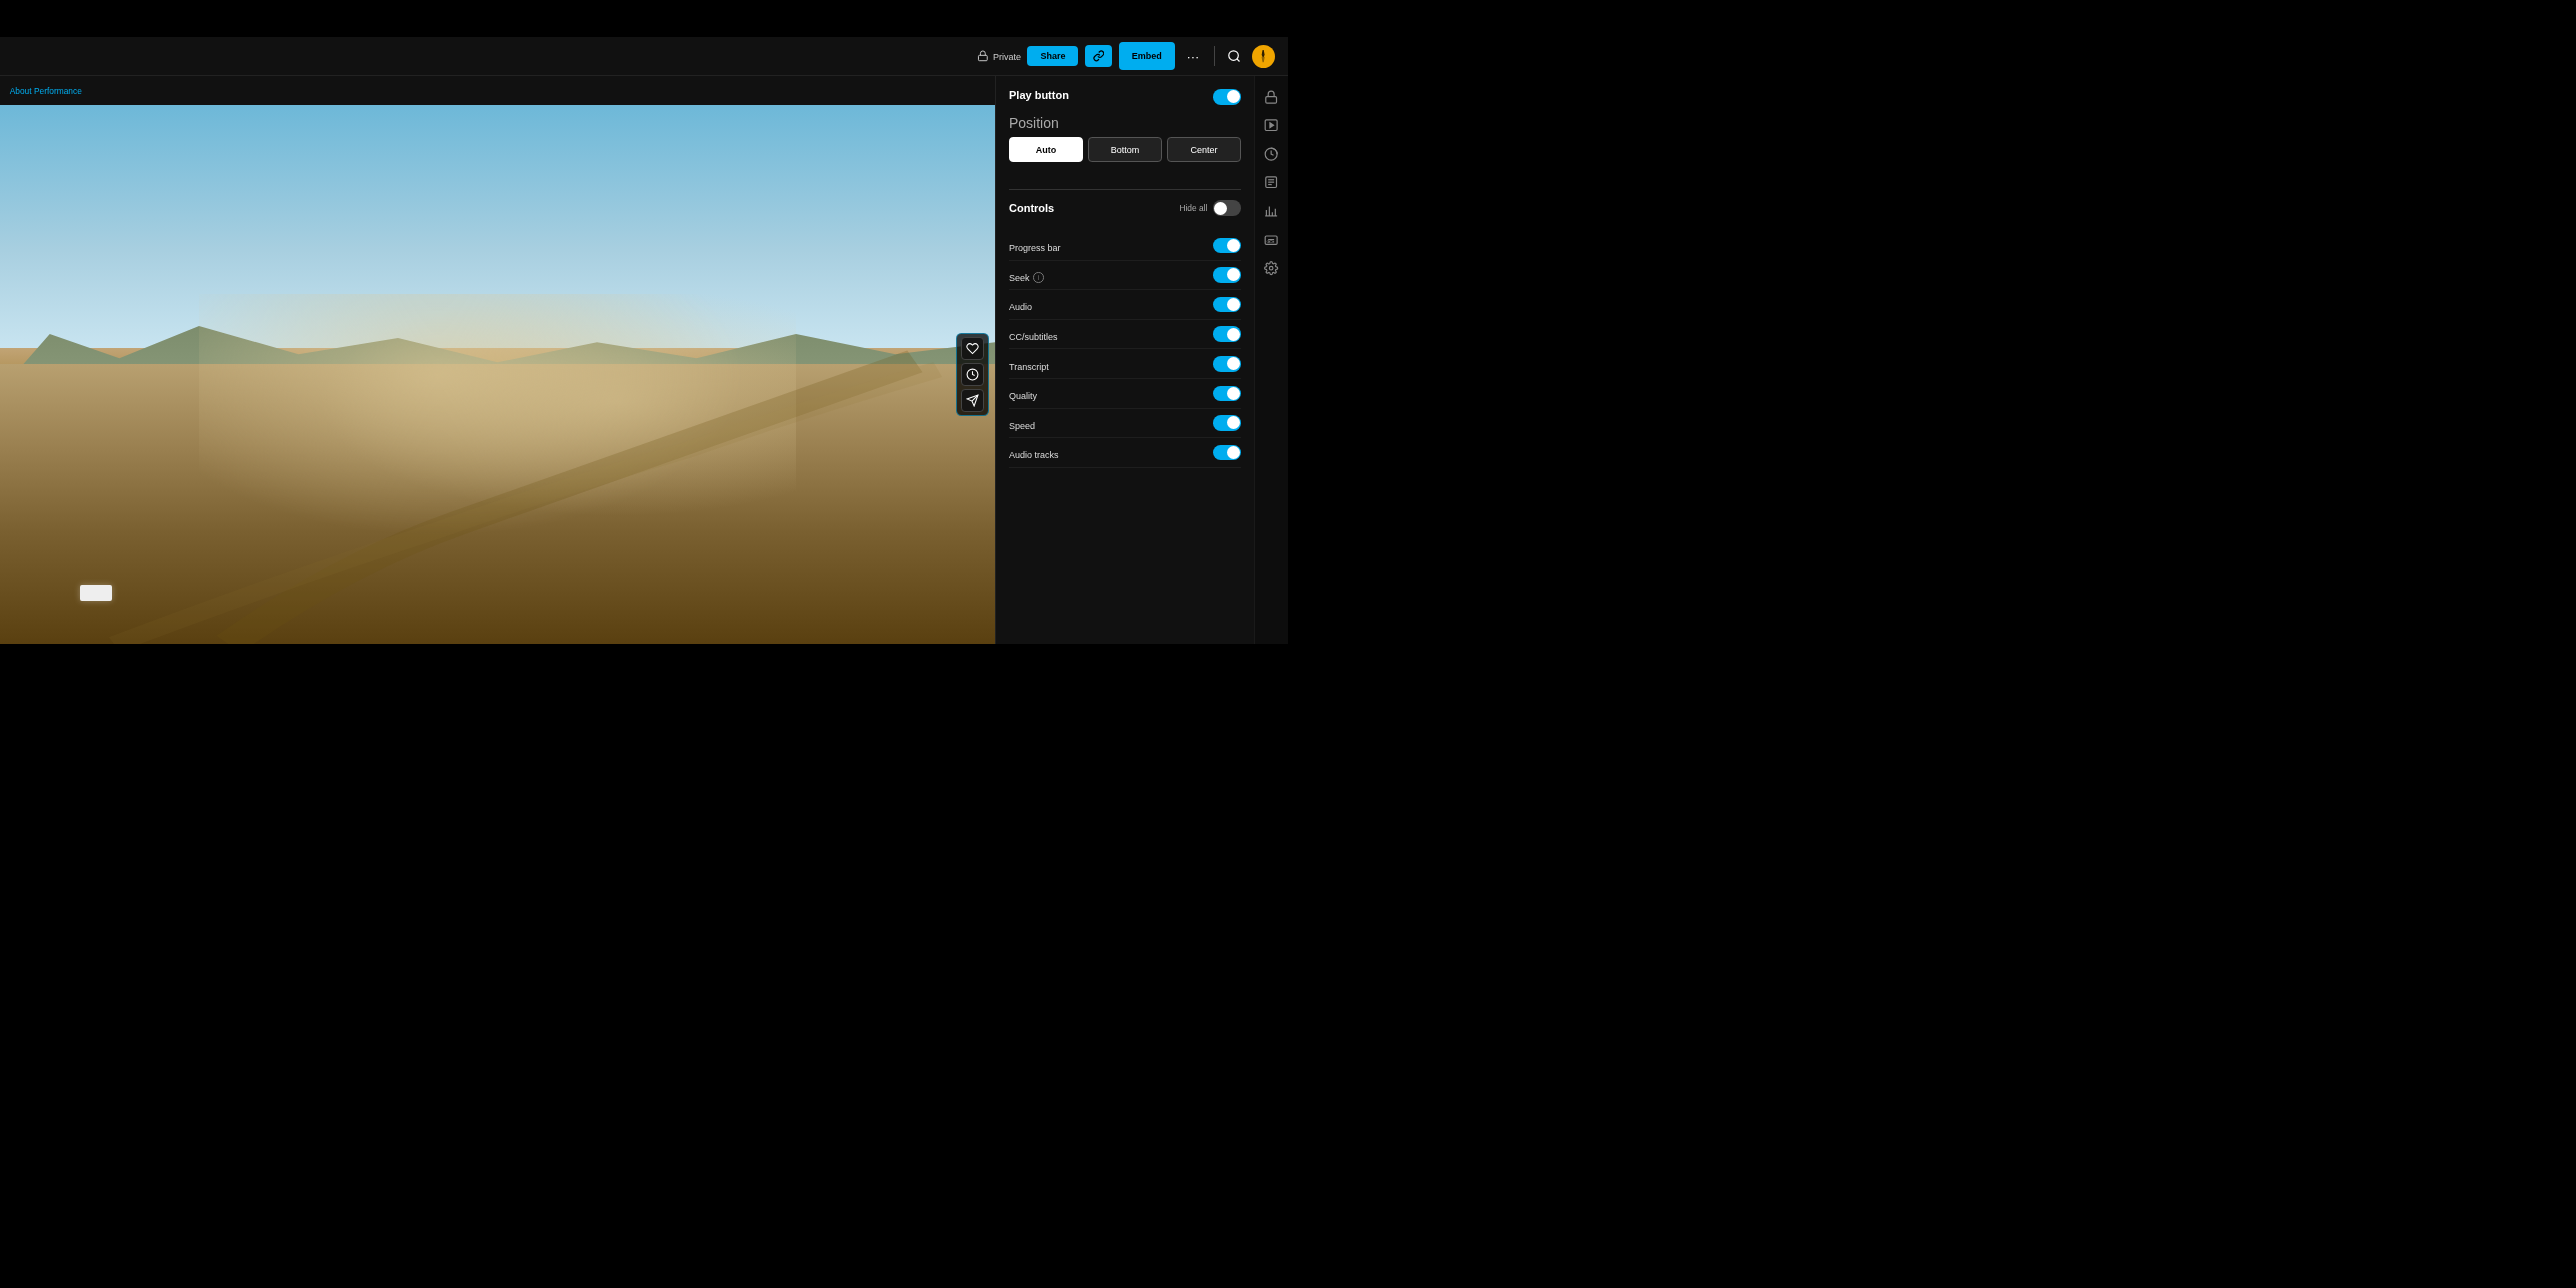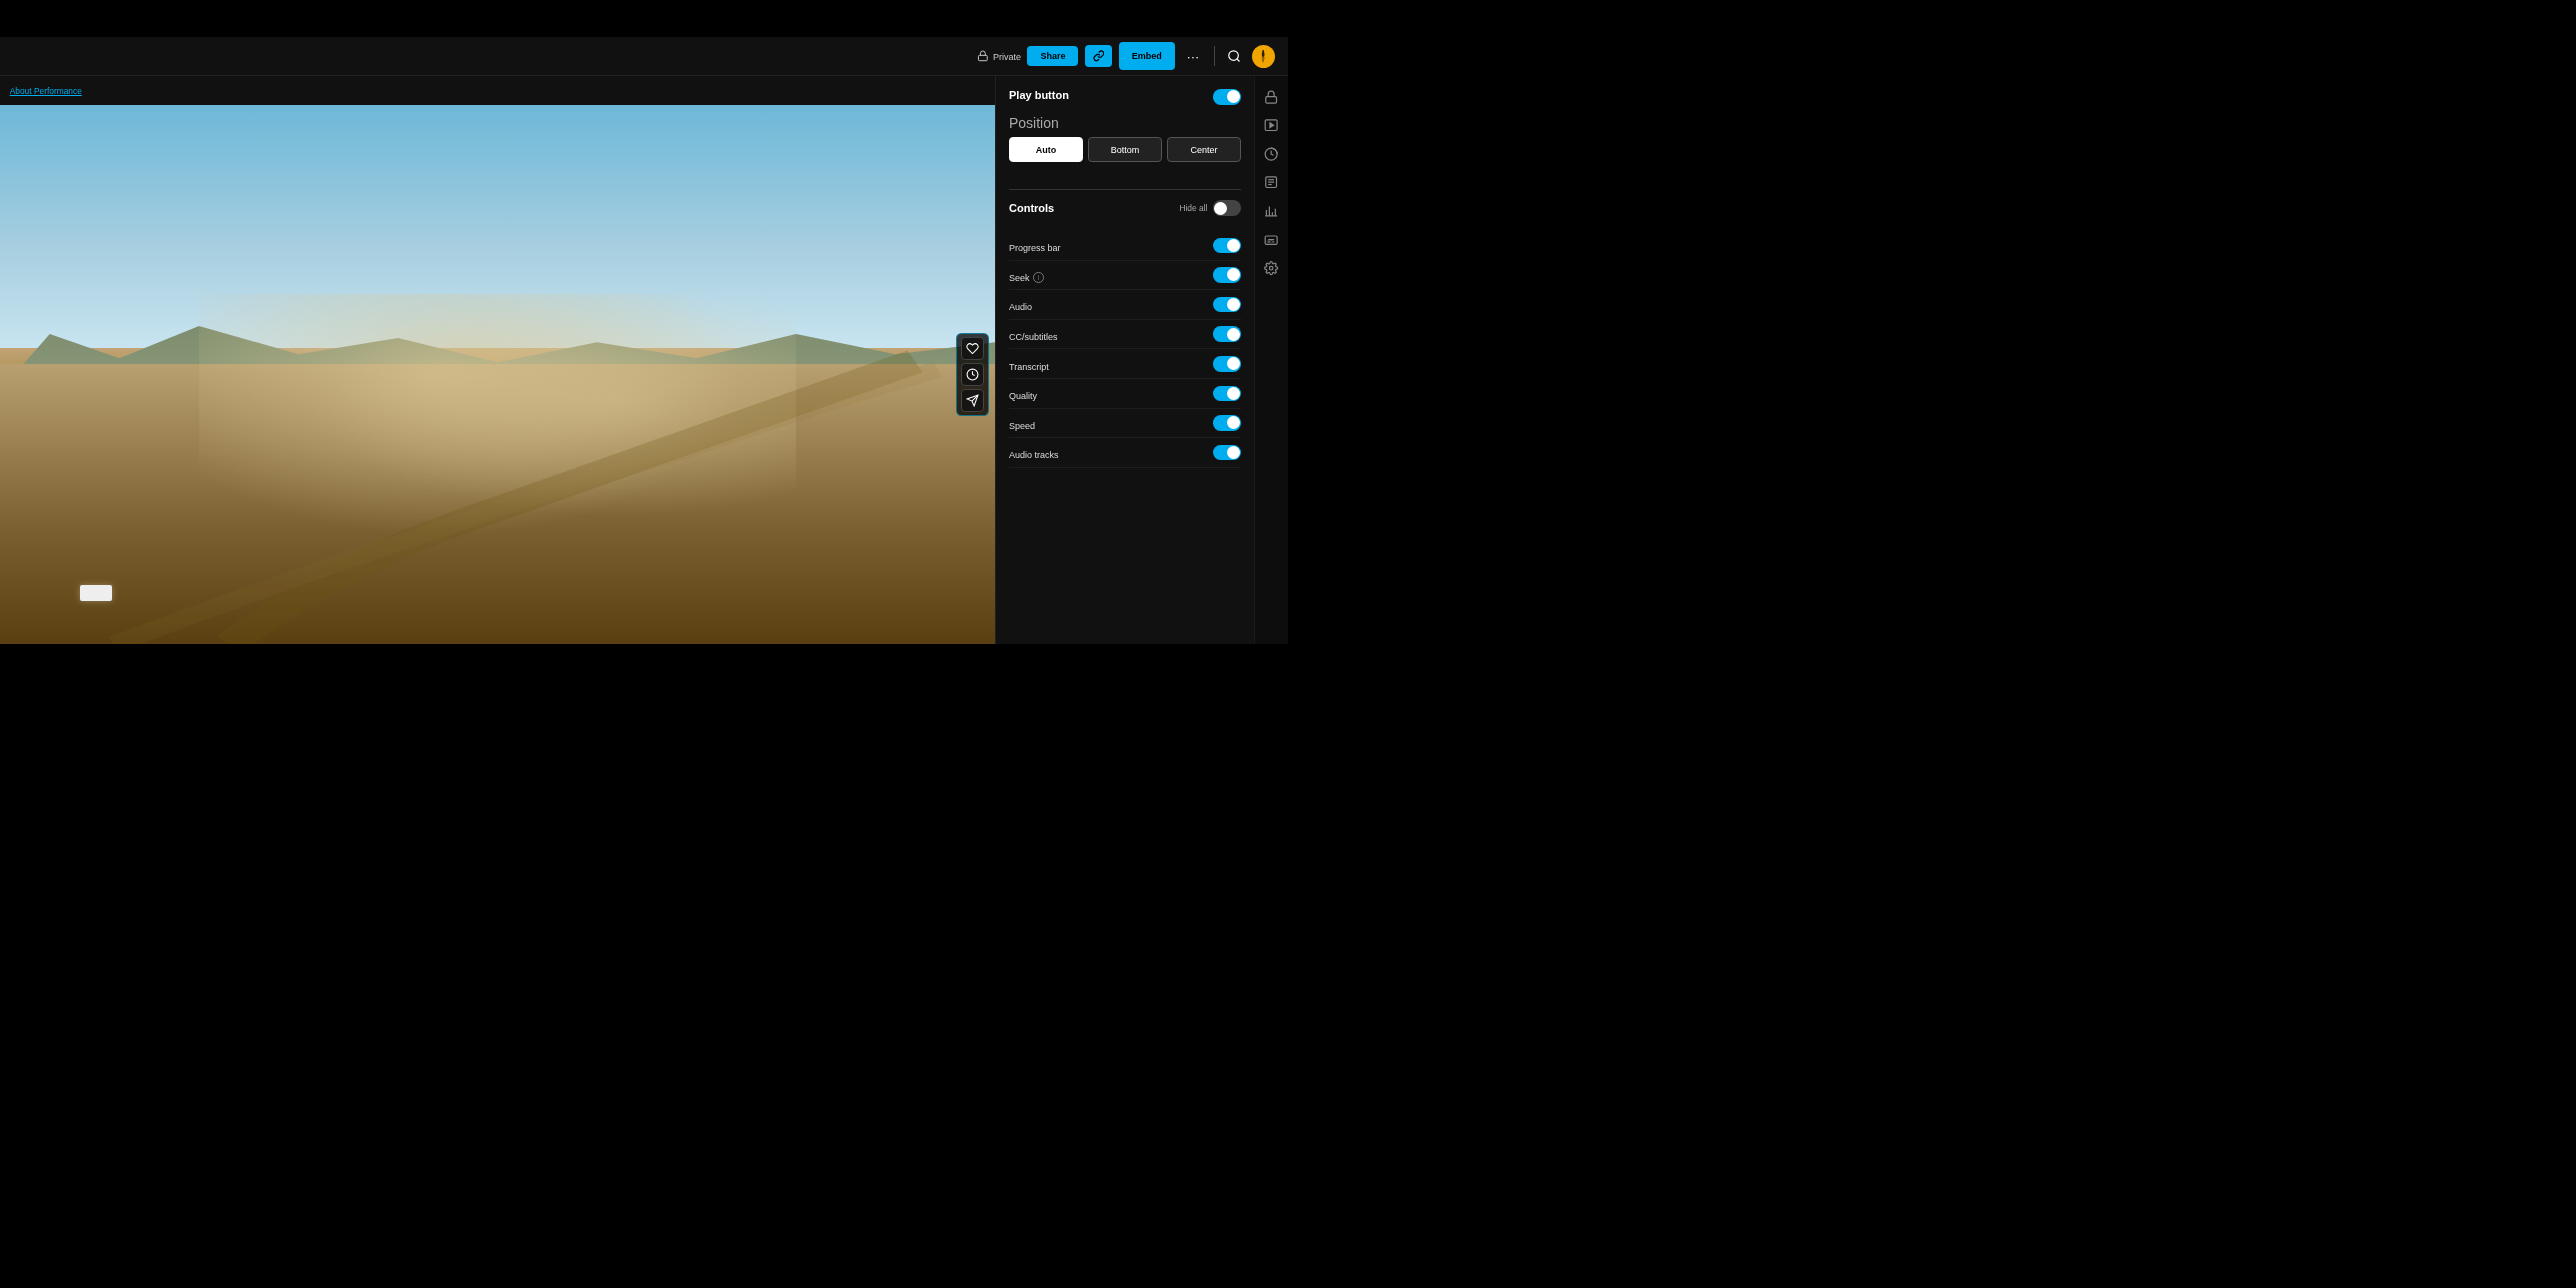--- a/index.html
+++ b/index.html
@@ -155,21 +155,20 @@
       height: 29px;
       background: #111;
       display: flex;
       align-items: center;
       padding: 0 9.7px;
     }
 
     .video-title-bar span {
       color: #00adef;
       font-size: 8.4px;
-      text-decoration: underline;
     }
 
     .video-frame {
       position: absolute;
       top: 29px;
       left: 0;
       right: 0;
       bottom: 0;
       background: linear-gradient(
         to bottom,

